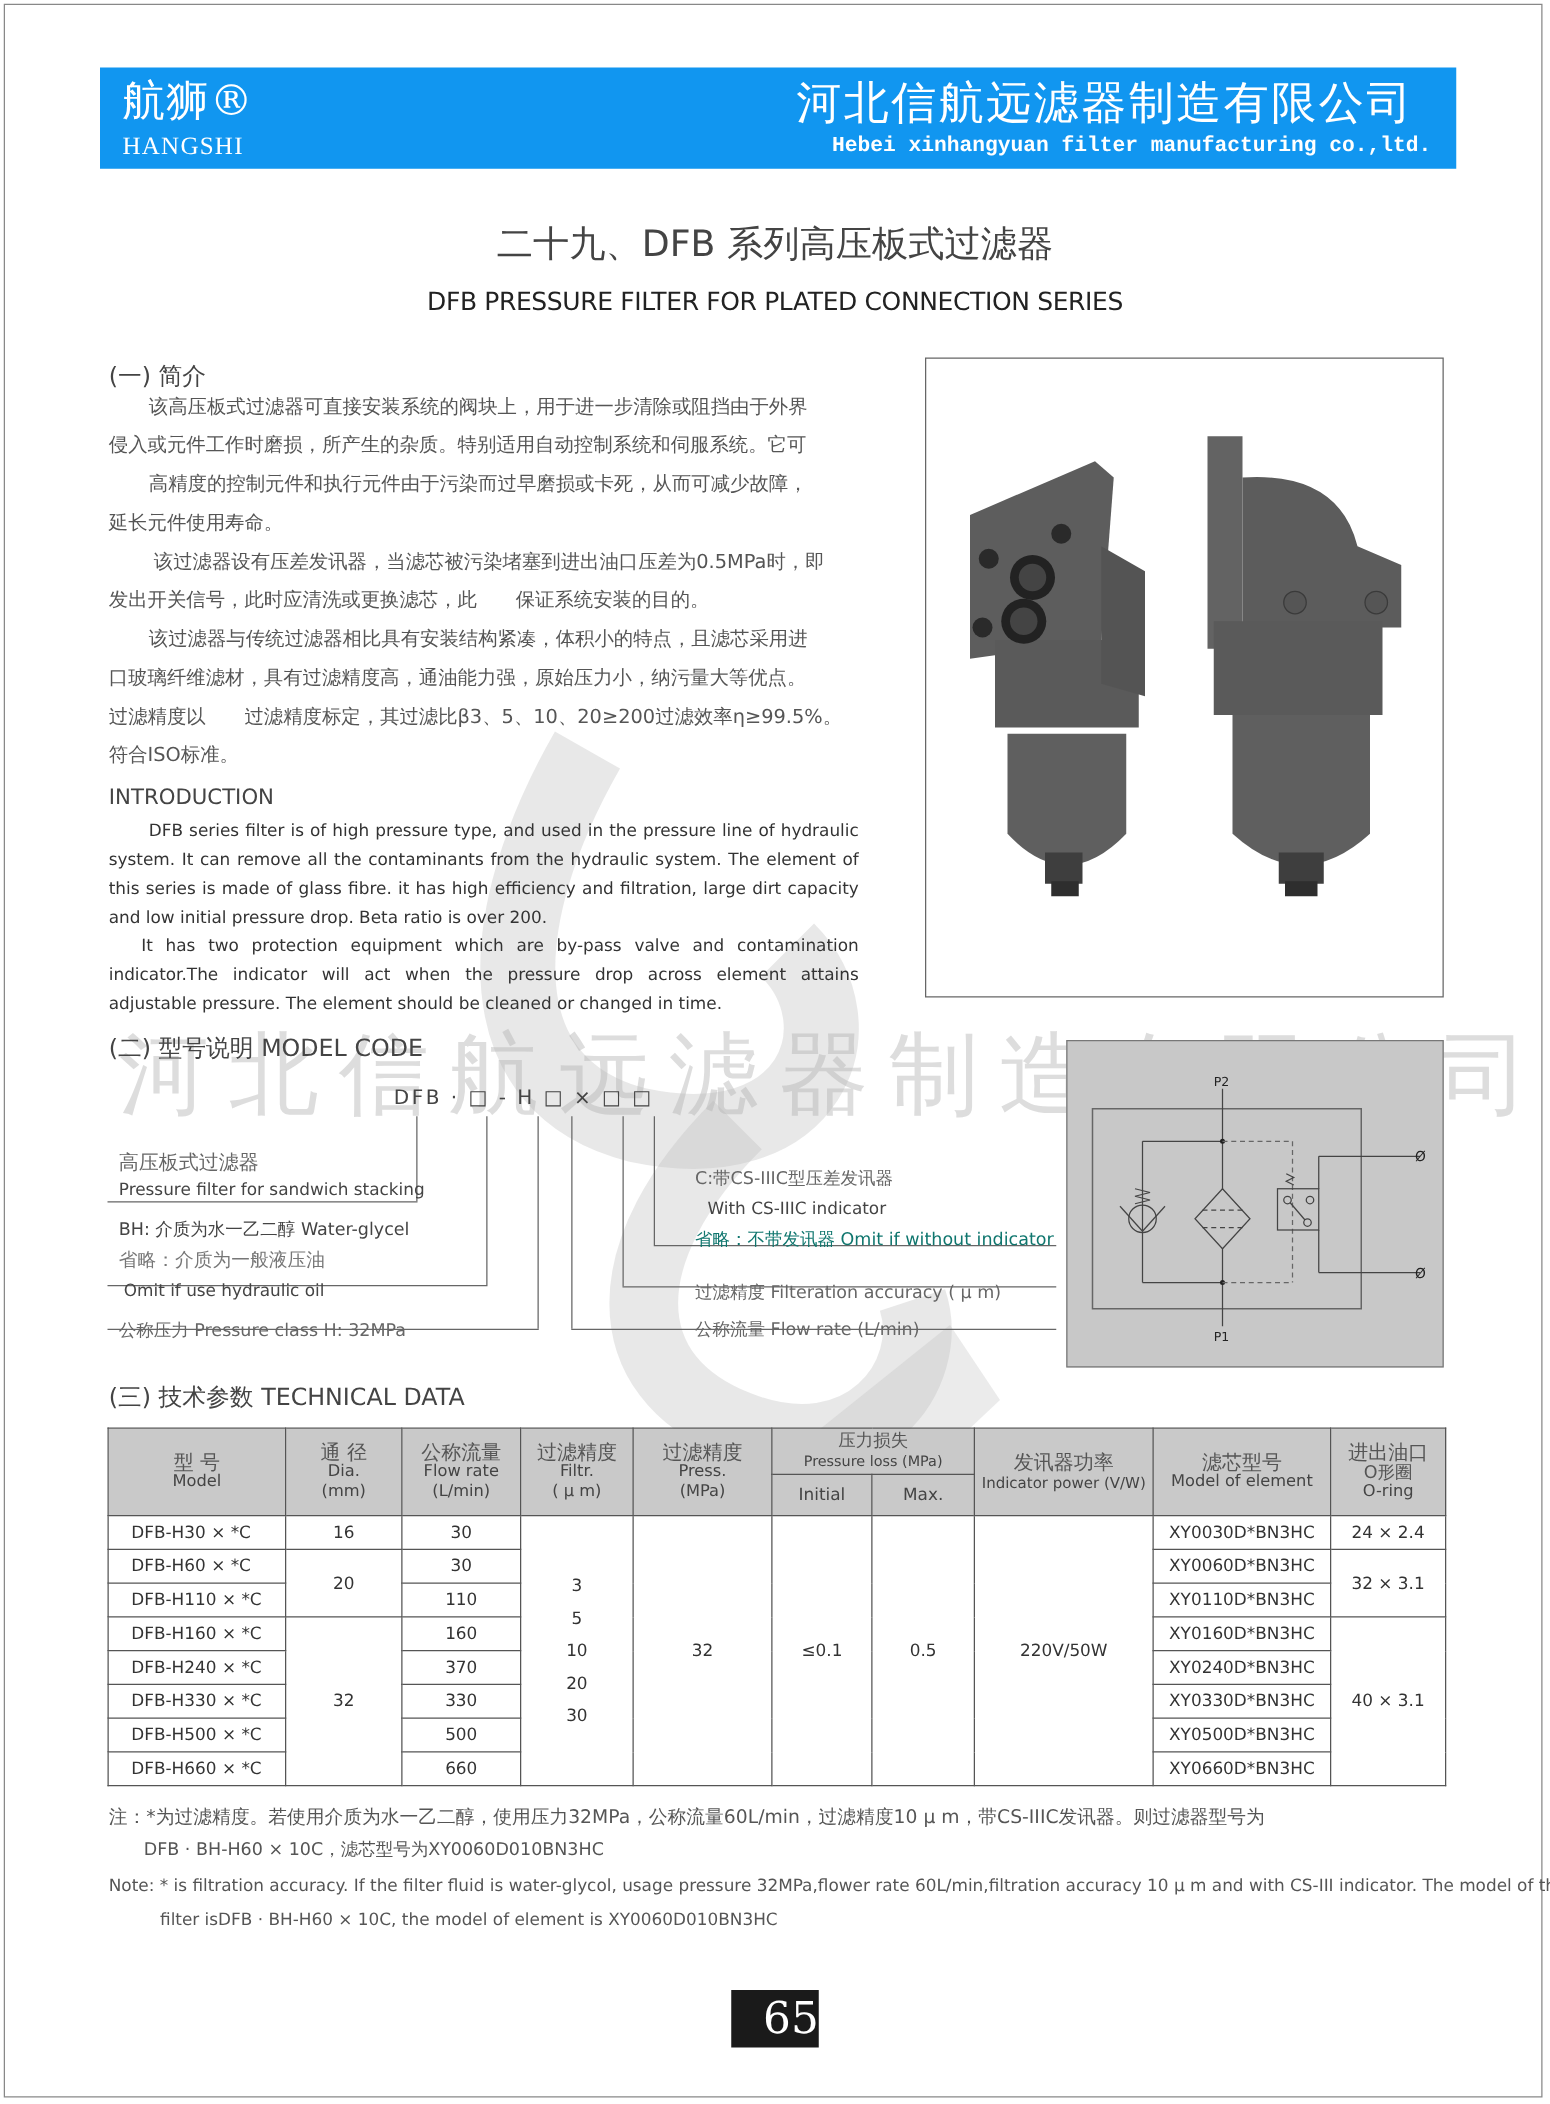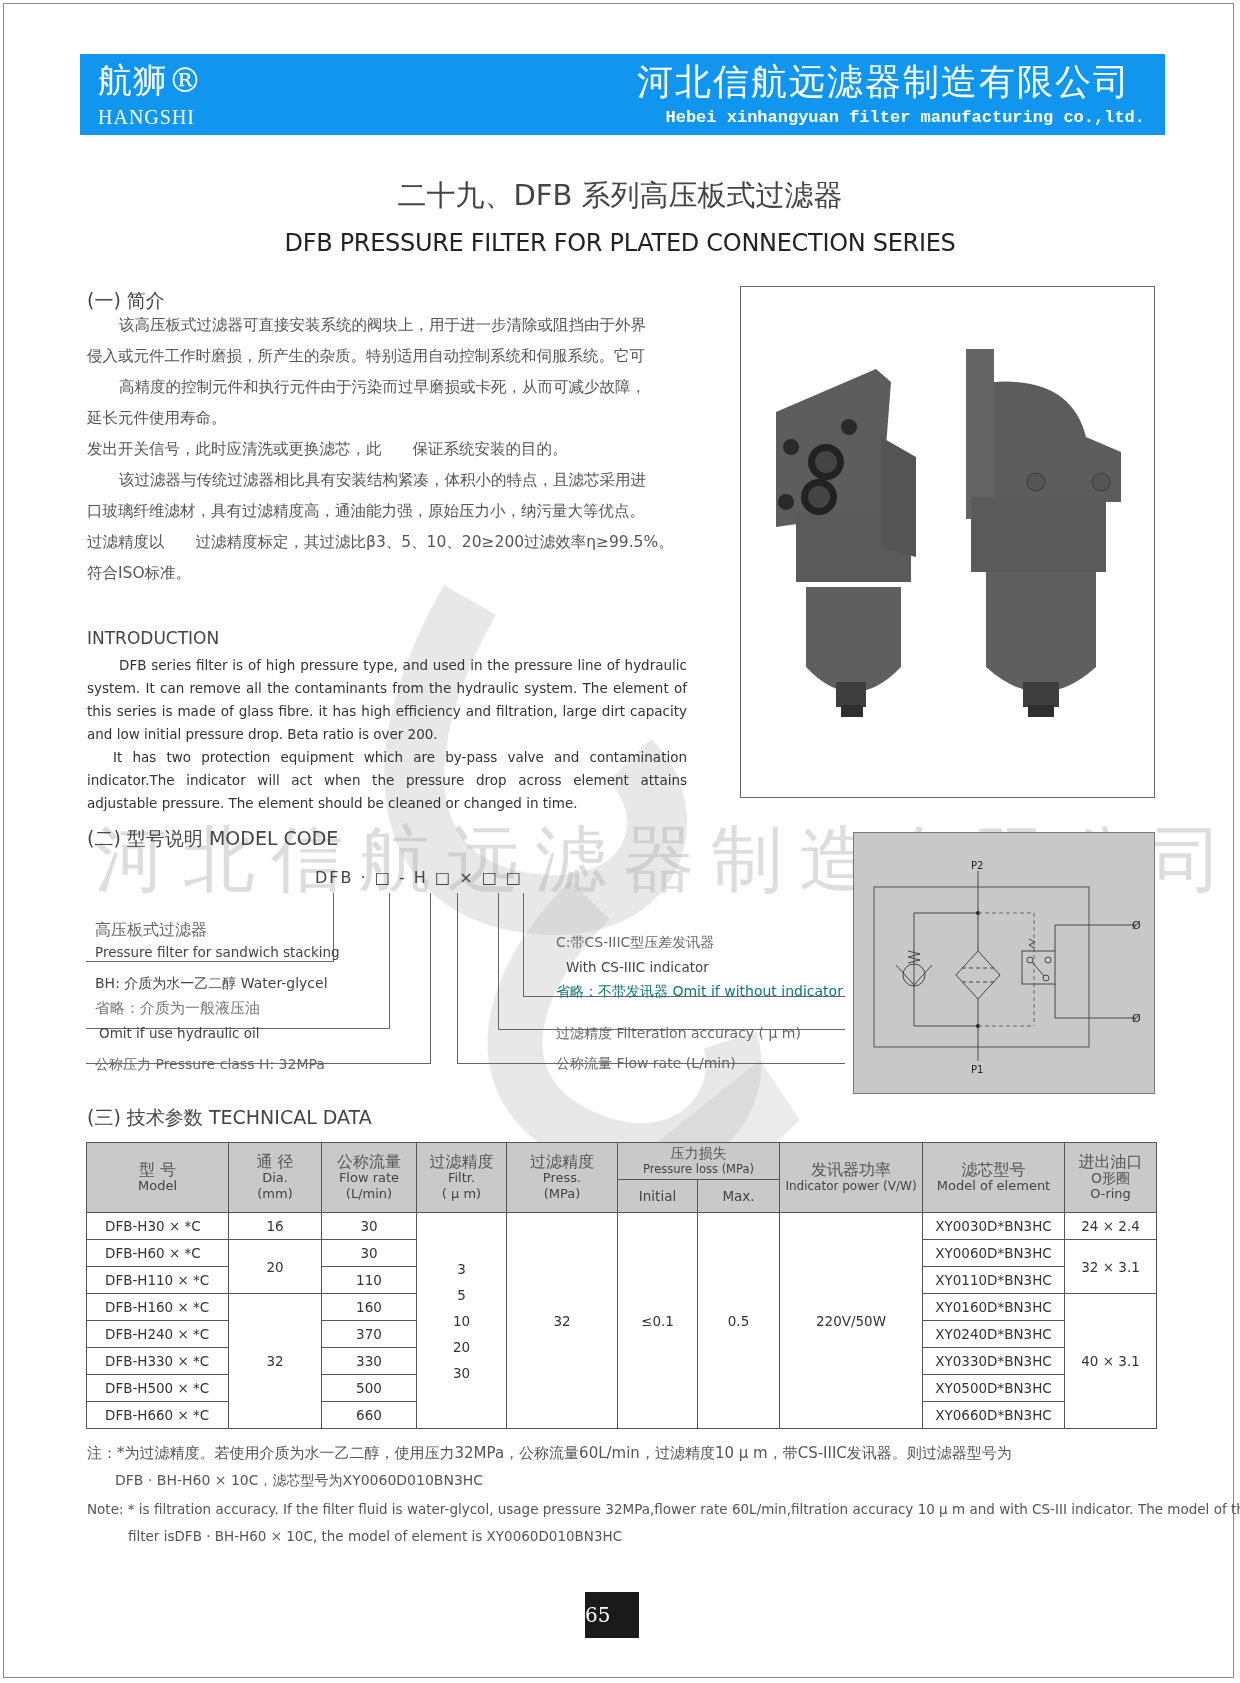--- a/index.html
+++ b/index.html
@@ -4,42 +4,42 @@
 <style>
   html,body{margin:0;padding:0;background:#fff;}
   body{width:1240px;height:1683px;position:relative;overflow:hidden;font-family:"DejaVu Sans","Liberation Sans",sans-serif;color:#333;}
   .page-border{position:absolute;left:3px;top:3px;width:1231px;height:1675px;border:1px solid #888;box-sizing:border-box;}
   .banner{position:absolute;left:80px;top:54px;width:1085px;height:81px;background:#1196f0;color:#fff;}
   .banner .brand-cn{position:absolute;left:18px;top:4px;font-family:"DejaVu Serif","Liberation Serif",serif;font-size:34px;letter-spacing:1px;}
   .banner .brand-en{position:absolute;left:18px;top:52px;font-family:"Liberation Serif","DejaVu Serif",serif;font-size:20px;letter-spacing:1px;}
   .banner .co-cn{position:absolute;right:34px;top:4px;font-family:"DejaVu Serif","Liberation Serif",serif;font-size:36px;letter-spacing:2px;}
   .banner .co-en{position:absolute;right:20px;top:54px;font-family:"Liberation Mono","DejaVu Sans Mono",monospace;font-size:17px;font-weight:bold;}
   .title-cn{position:absolute;left:0;width:1240px;top:176px;text-align:center;font-size:29px;color:#444;}
-  .title-en{position:absolute;left:0;width:1240px;top:229px;text-align:center;font-size:24px;color:#222;letter-spacing:-0.3px;}
+  .title-en{position:absolute;left:0;width:1240px;top:229px;text-align:center;font-size:20px;color:#222;letter-spacing:-0.3px;}
   .sec{position:absolute;font-size:19px;color:#444;}
   .para{position:absolute;font-size:15.5px;color:#555;line-height:31px;}
   .para p{margin:0;}
   .en-para{position:absolute;font-size:13.5px;color:#333;line-height:23px;}
   .en-para p{margin:0;text-align:justify;text-align-last:left;}
   .photo{position:absolute;left:740px;top:286px;width:413px;height:510px;border:1px solid #666;background:#fff;}
   .watermark-text{position:absolute;left:95px;top:812px;font-size:72px;color:rgba(180,180,180,0.45);letter-spacing:16px;white-space:nowrap;pointer-events:none;font-family:"DejaVu Serif",serif;}
   .wm-arc{position:absolute;pointer-events:none;}
   .mc{position:absolute;font-size:14px;color:#444;}
   .mc .lbl{position:absolute;white-space:nowrap;}
   .hline{position:absolute;height:0;border-top:1px solid #666;}
   .vline{position:absolute;width:0;border-left:1px solid #666;}
   .schem{position:absolute;left:853px;top:832px;width:300px;height:260px;background:#c8c8c8;border:1px solid #777;}
   table.td{position:absolute;left:86px;top:1142px;width:1070px;border-collapse:collapse;font-size:13.5px;color:#333;table-layout:fixed;}
   table.td th{background:#c9c9c9;font-weight:normal;border:1px solid #555;line-height:16px;padding:2px 0;color:#444;}
   table.td td{border:1px solid #555;text-align:center;height:26px;padding:0;background:#fff;}
   table.td td.model{text-align:left;padding-left:18px;}
   .th-cn{font-size:16px;color:#555;display:block;}
   .th-en{font-size:13px;display:block;}
   .note{position:absolute;font-size:14px;color:#555;line-height:26px;white-space:nowrap;}
-  .page-num{position:absolute;left:585px;top:1592px;width:54px;height:46px;background:#1a1a1a;color:#fff;font-family:"DejaVu Serif","Liberation Serif",serif;font-size:20px;text-align:left;line-height:46px;}
+  .page-num{position:absolute;left:585px;top:1592px;width:70px;height:46px;background:#1a1a1a;color:#fff;font-family:"DejaVu Serif","Liberation Serif",serif;font-size:35px;text-align:right;line-height:46px;}
 </style>
 </head>
 <body>
 
 <div class="page-border"></div>
 
 <div class="banner">
   <div class="brand-cn">航狮®</div>
   <div class="brand-en">HANGSHI</div>
   <div class="co-cn">河北信航远滤器制造有限公司</div>
@@ -55,20 +55,21 @@
 
 <div class="title-cn">二十九、DFB 系列高压板式过滤器</div>
 <div class="title-en">DFB PRESSURE FILTER FOR PLATED CONNECTION SERIES</div>
 
 <div class="sec" style="left:87px;top:288px;">(一) 简介</div>
 <div class="para" style="left:87px;top:310px;width:600px;">
   <p style="text-indent:32px">该高压板式过滤器可直接安装系统的阀块上，用于进一步清除或阻挡由于外界</p>
   <p>侵入或元件工作时磨损，所产生的杂质。特别适用自动控制系统和伺服系统。它可</p>
   <p style="text-indent:32px">高精度的控制元件和执行元件由于污染而过早磨损或卡死，从而可减少故障，</p>
   <p>延长元件使用寿命。</p>
+  <p style="text-indent:36px">该过滤器设有压差发讯器，当滤芯被污染堵塞到进出油口压差为0.5MPa时，即</p>
   <p>发出开关信号，此时应清洗或更换滤芯，此　　保证系统安装的目的。</p>
   <p style="text-indent:32px">该过滤器与传统过滤器相比具有安装结构紧凑，体积小的特点，且滤芯采用进</p>
   <p>口玻璃纤维滤材，具有过滤精度高，通油能力强，原始压力小，纳污量大等优点。</p>
   <p>过滤精度以　　过滤精度标定，其过滤比β3、5、10、20≥200过滤效率η≥99.5%。</p>
   <p>符合ISO标准。</p>
 </div>
 <div class="sec" style="left:87px;top:628px;font-size:17px;">INTRODUCTION</div>
 <div class="en-para" style="left:87px;top:654px;width:600px;">
   <p style="text-indent:32px">DFB series filter is of high pressure type, and used in the pressure line of hydraulic system. It can remove all the contaminants from the hydraulic system. The element of this series is made of glass fibre. it has high efficiency and filtration, large dirt capacity and low initial pressure drop. Beta ratio is over 200.</p>
   <p style="text-indent:26px">It has two protection equipment which are by-pass valve and contamination indicator.The indicator will act when the pressure drop across element attains adjustable pressure. The element should be cleaned or changed in time.</p>

